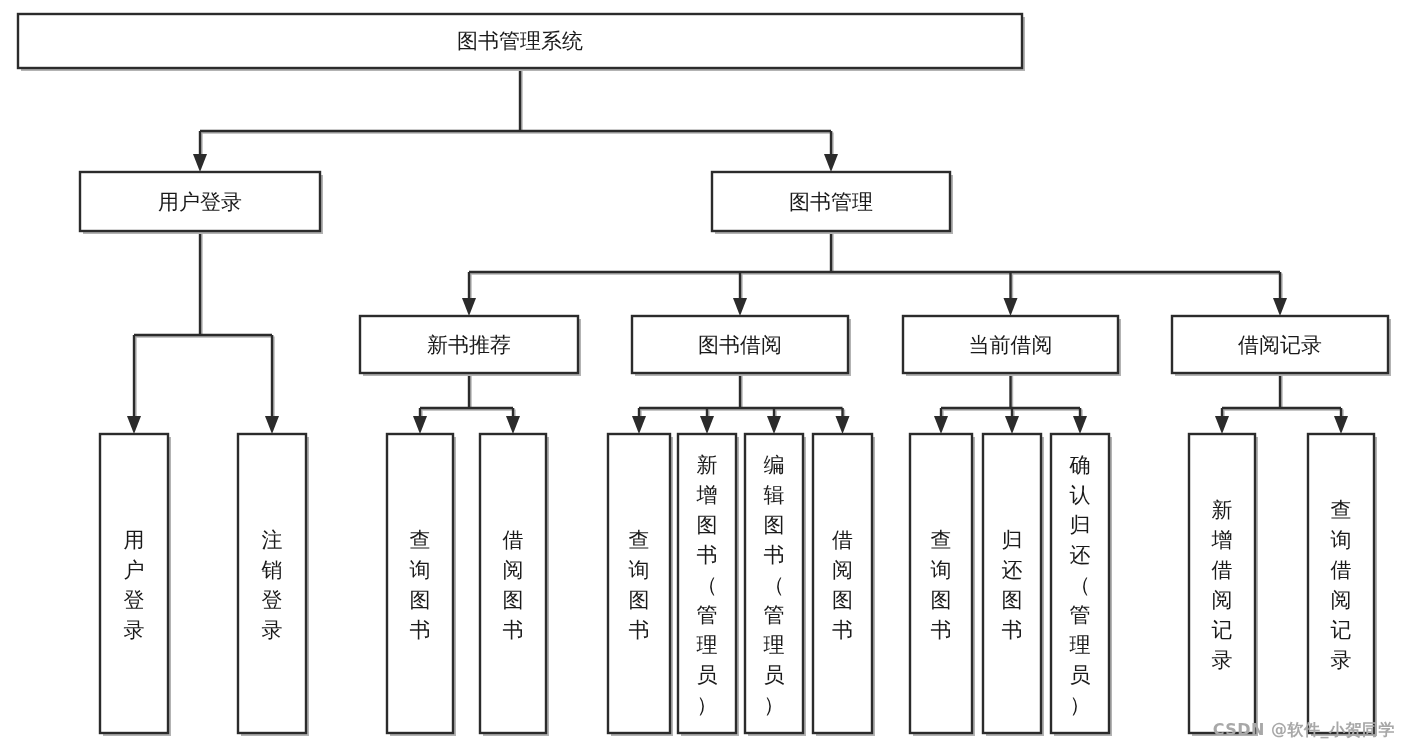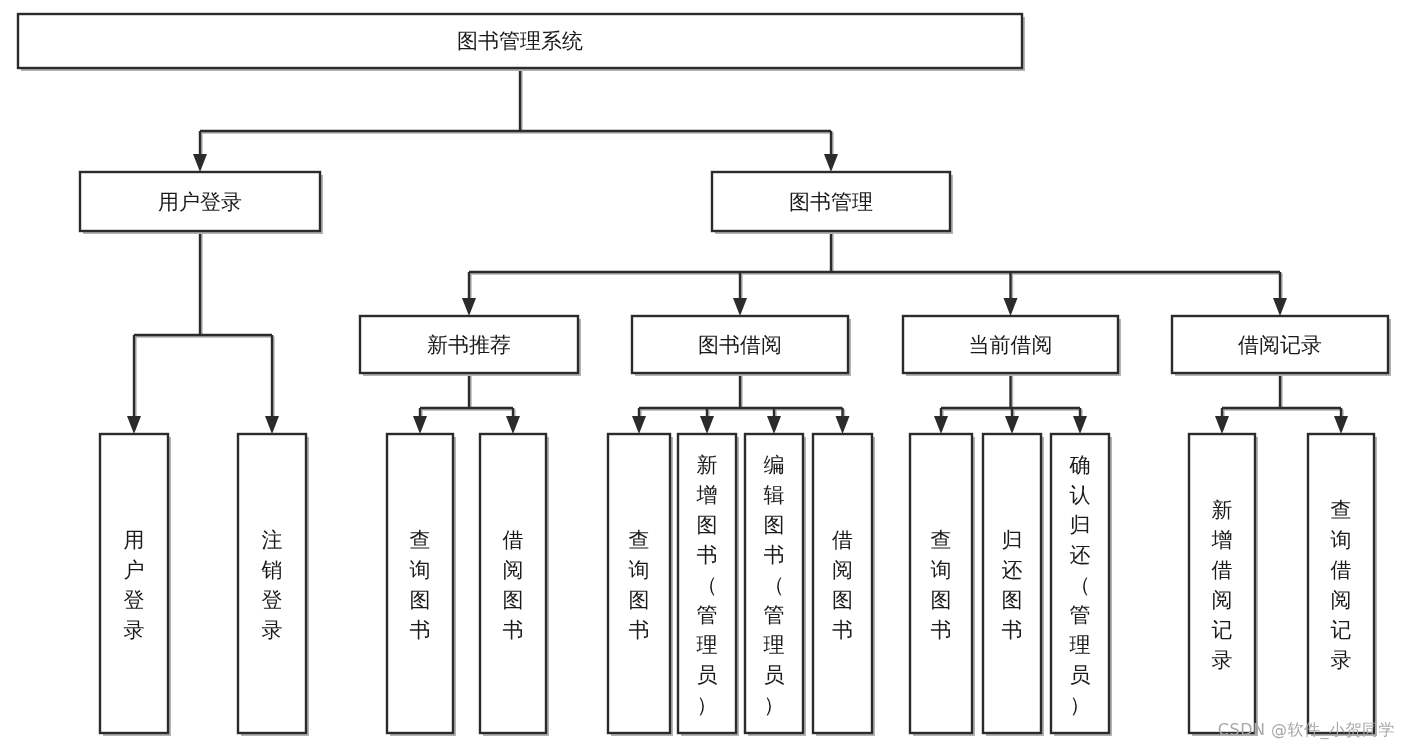--- a/index.html
+++ b/index.html
@@ -55,20 +55,21 @@
   .watermark {
     position: absolute;
     right: 10px;
     bottom: 6px;
     font-family: "DejaVu Sans", "Liberation Sans", sans-serif;
     font-size: 16px;
     color: #a8a8a8;
     letter-spacing: 0.5px;
     white-space: nowrap;
     user-select: none;
+    font-weight: bold;
   }
 </style>
 </head>
 <body>
 
 <div id="diagram-root">
   <svg id="diagram-svg" width="1405" height="747" viewBox="0 0 1405 747" xmlns="http://www.w3.org/2000/svg">
       <g>
         <line x1="521.5" y1="69.5" x2="521.5" y2="132.5" stroke="#b3b3b3" stroke-width="2.4"></line>
         <line x1="201.5" y1="132.5" x2="832.5" y2="132.5" stroke="#b3b3b3" stroke-width="2.4"></line>

